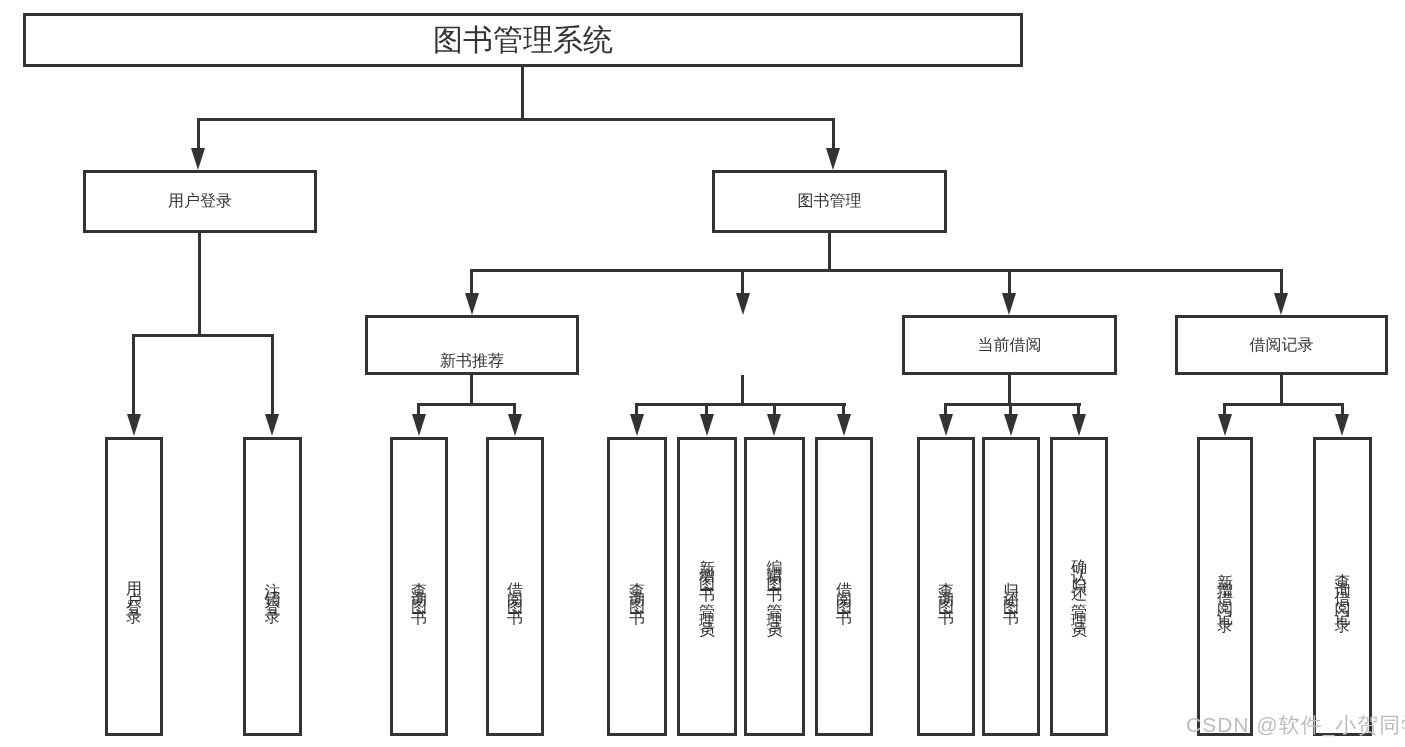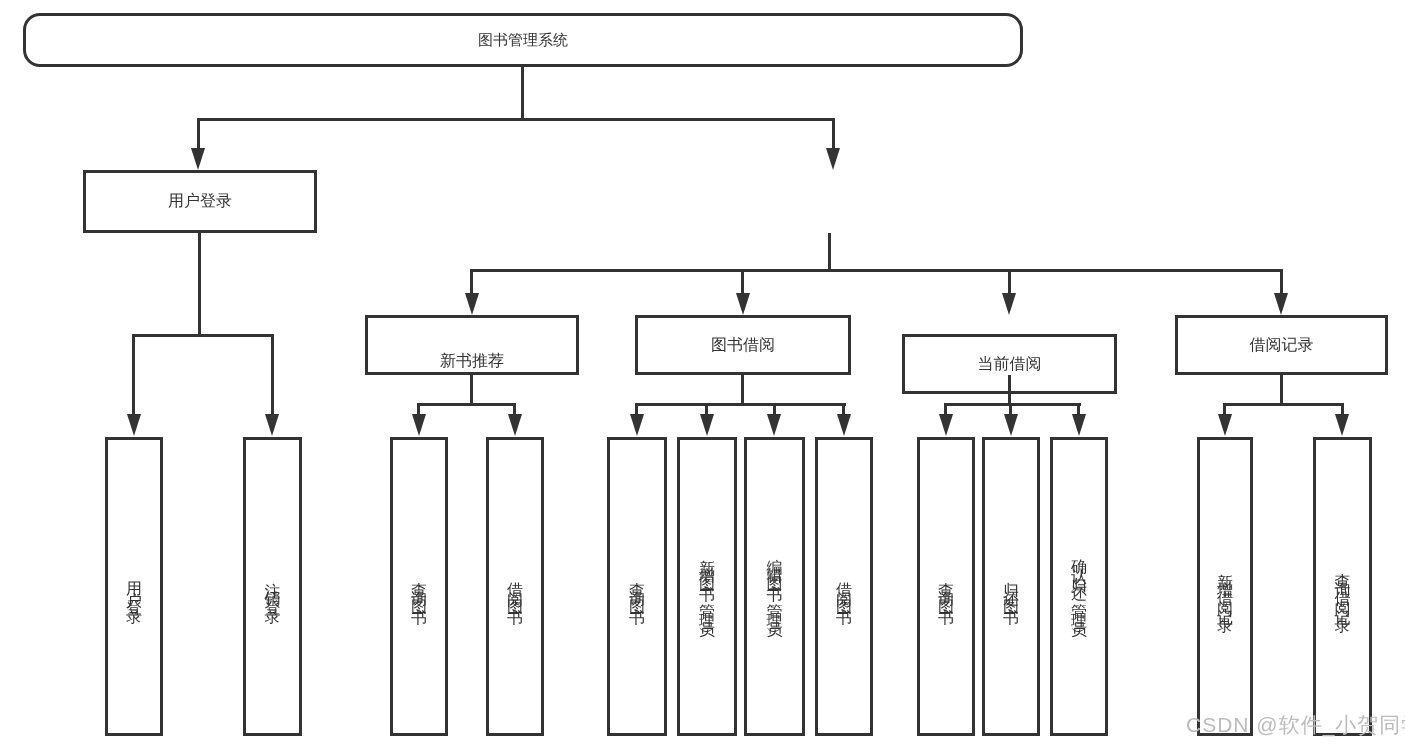--- a/index.html
+++ b/index.html
@@ -7,21 +7,21 @@
   body { font-family:"Liberation Sans", sans-serif; }
   #canvas { position:relative; width:1405px; height:747px; background:#ffffff; overflow:hidden; }
 
   .box {
     position:absolute;
     border:3px solid #333333;
     background:#ffffff;
     display:flex; align-items:center; justify-content:center;
     color:#333333; font-size:16px; text-align:center;
   }
-  .root-box  { font-size:15px;border-radius:17px; }
+  .root-box  { font-size:30px; }
   .leaf span {
     writing-mode:vertical-rl;
     text-orientation:mixed;
     letter-spacing:9px;
     line-height:1;
     white-space:nowrap;
   }
 
   .hl, .vl { position:absolute; background:#333333; }
   .hl { height:3px; }
@@ -49,20 +49,23 @@
   <div class="vl" style="left:521px; top:67px; height:53px;"></div>
   <div class="hl" style="left:197px; top:118px; width:638px;"></div>
   <div class="vl" style="left:197px; top:118px; height:32px;"></div>
   <div class="arrow" style="left:191px; top:148px;"></div>
   <div class="vl" style="left:832px; top:118px; height:32px;"></div>
   <div class="arrow" style="left:826px; top:148px;"></div>
 
   <div class="box" style="left:83px; top:170px; width:234px; height:63px;">
     <span>用户登录</span>
   </div>
+  <div class="box" style="left:712px; top:170px; width:235px; height:63px;">
+    <span>图书管理</span>
+  </div>
 
   <div class="vl" style="left:198px; top:233px; height:103px;"></div>
   <div class="hl" style="left:132px; top:334px; width:142px;"></div>
   <div class="vl" style="left:132px; top:334px; height:82px;"></div>
   <div class="arrow" style="left:127px; top:414px;"></div>
   <div class="vl" style="left:271px; top:334px; height:82px;"></div>
   <div class="arrow" style="left:265px; top:414px;"></div>
 
   <div class="vl" style="left:828px; top:233px; height:39px;"></div>
   <div class="hl" style="left:470px; top:269px; width:813px;"></div>
@@ -71,24 +74,21 @@
   <div class="vl" style="left:741px; top:269px; height:26px;"></div>
   <div class="arrow" style="left:736px; top:293px;"></div>
   <div class="vl" style="left:1008px; top:269px; height:26px;"></div>
   <div class="arrow" style="left:1002px; top:293px;"></div>
   <div class="vl" style="left:1280px; top:269px; height:26px;"></div>
   <div class="arrow" style="left:1274px; top:293px;"></div>
 
   <div class="box" style="left:365px; top:315px; width:214px; height:60px;align-items:flex-end;">
     <span>新书推荐</span>
   </div>
-  <div class="box" style="left:635px; top:315px; width:216px; height:60px;">
-    <span>图书借阅</span>
-  </div>
-  <div class="box" style="left:902px; top:315px; width:215px; height:60px;margin-top:19px;">
+  <div class="box" style="left:902px; top:315px; width:215px; height:60px;">
     <span>当前借阅</span>
   </div>
   <div class="box" style="left:1175px; top:315px; width:213px; height:60px;">
     <span>借阅记录</span>
   </div>
 
   <div class="vl" style="left:470px; top:375px; height:31px;"></div>
   <div class="hl" style="left:417px; top:403px; width:99px;"></div>
   <div class="vl" style="left:417px; top:403px; height:13px;"></div>
   <div class="arrow" style="left:412px; top:414px;"></div>

